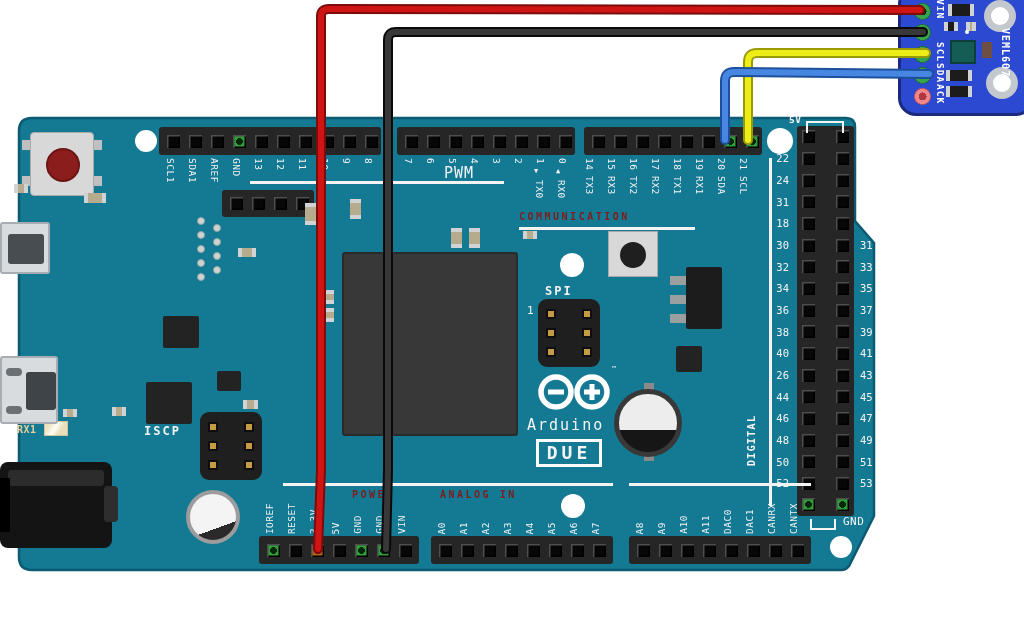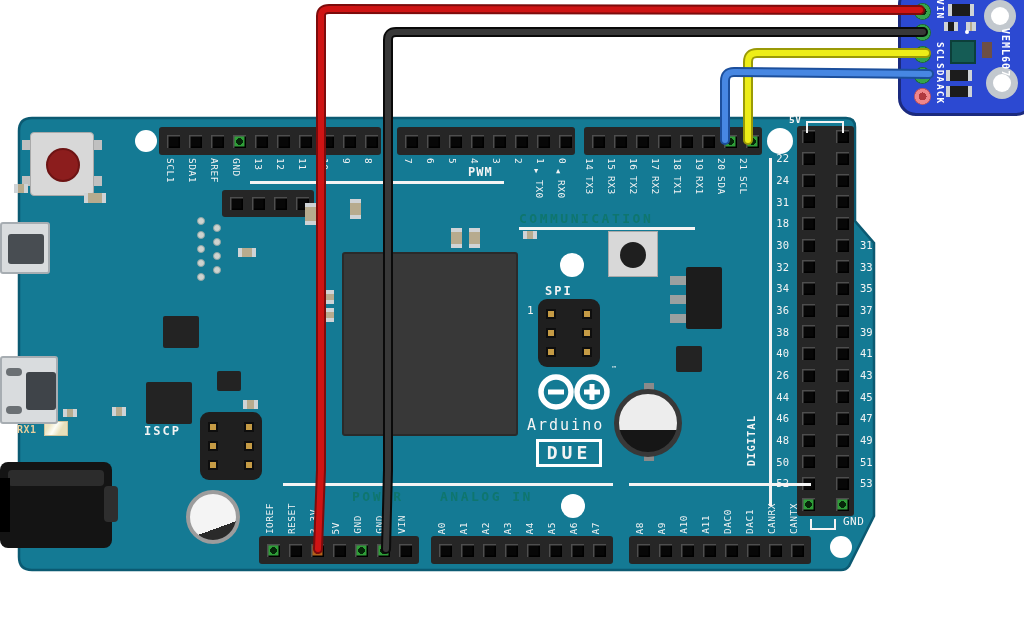--- a/index.html
+++ b/index.html
@@ -1,20 +1,20 @@
 <!DOCTYPE html>
 <html><head>
 <meta charset="utf-8">
 <style>
 *{margin:0;padding:0;box-sizing:border-box}
 body{background:#fff;font-family:"DejaVu Sans Mono",monospace}
 .canvas{position:relative;width:1024px;height:627px;background:#ffffff;overflow:hidden}
 .abs{position:absolute}
 .slk{color:#f4f4f4;font-size:9.5px;line-height:1.05;letter-spacing:.5px}
-.big{font-size:13px;font-weight:bold;letter-spacing:2.5px;color:#0f766e}
+.big{font-size:10px;font-weight:bold;letter-spacing:2.5px;color:#7f1d1d}
 .vlab{writing-mode:vertical-rl;display:inline-block}
 .vup{writing-mode:vertical-rl;transform:rotate(180deg);display:inline-block}
 .vlr{writing-mode:vertical-lr;display:inline-block}
 .wline{background:#f4f4f4;position:absolute}
 .hstrip{display:flex;align-items:center;background:#262626;border-radius:3px;padding:0 3px;position:absolute}
 .slot{flex:0 0 22px;width:22px;display:flex;justify-content:center;align-items:center}
 .lrow{display:flex;position:absolute}
 .lrow .slot{height:100%}
 .lrow-top .slot{align-items:flex-start}
 .lrow-bot .slot{align-items:flex-end}
@@ -189,21 +189,21 @@
       </div>
       <div class="slot">
         <span class="vlab slk">1</span>
       </div>
       <div class="slot">
         <span class="vlab slk">0</span>
       </div>
     </div>
 
   <div class="wline" style="left:250px;top:181px;width:254px;height:2.5px"></div>
-  <div class="abs slk" style="left:468px;top:166px;font-size:12px;font-weight:bold;letter-spacing:1px">PWM</div>
+  <div class="abs slk" style="left:444px;top:166px;font-size:15px;font-weight:normal;letter-spacing:1px">PWM</div>
   <div class="abs slk" style="left:534px;top:168px;font-size:7px">▼</div>
   <div class="abs slk" style="left:556px;top:168px;font-size:7px">▲</div>
   <span class="vlab slk abs" style="left:534px;top:180px">TX0</span>
   <span class="vlab slk abs" style="left:556px;top:180px">RX0</span>
 
   <div id="comm-pins" class="hstrip" style="left:584px;top:127px;width:178px;height:28px">
       <div class="slot">
         <div class="hpin"></div>
       </div>
       <div class="slot">

